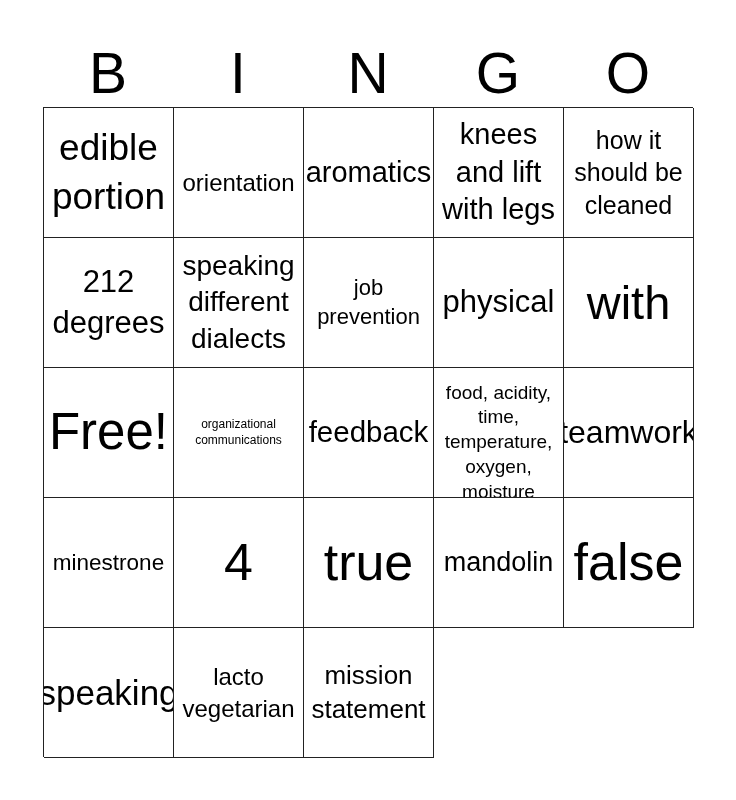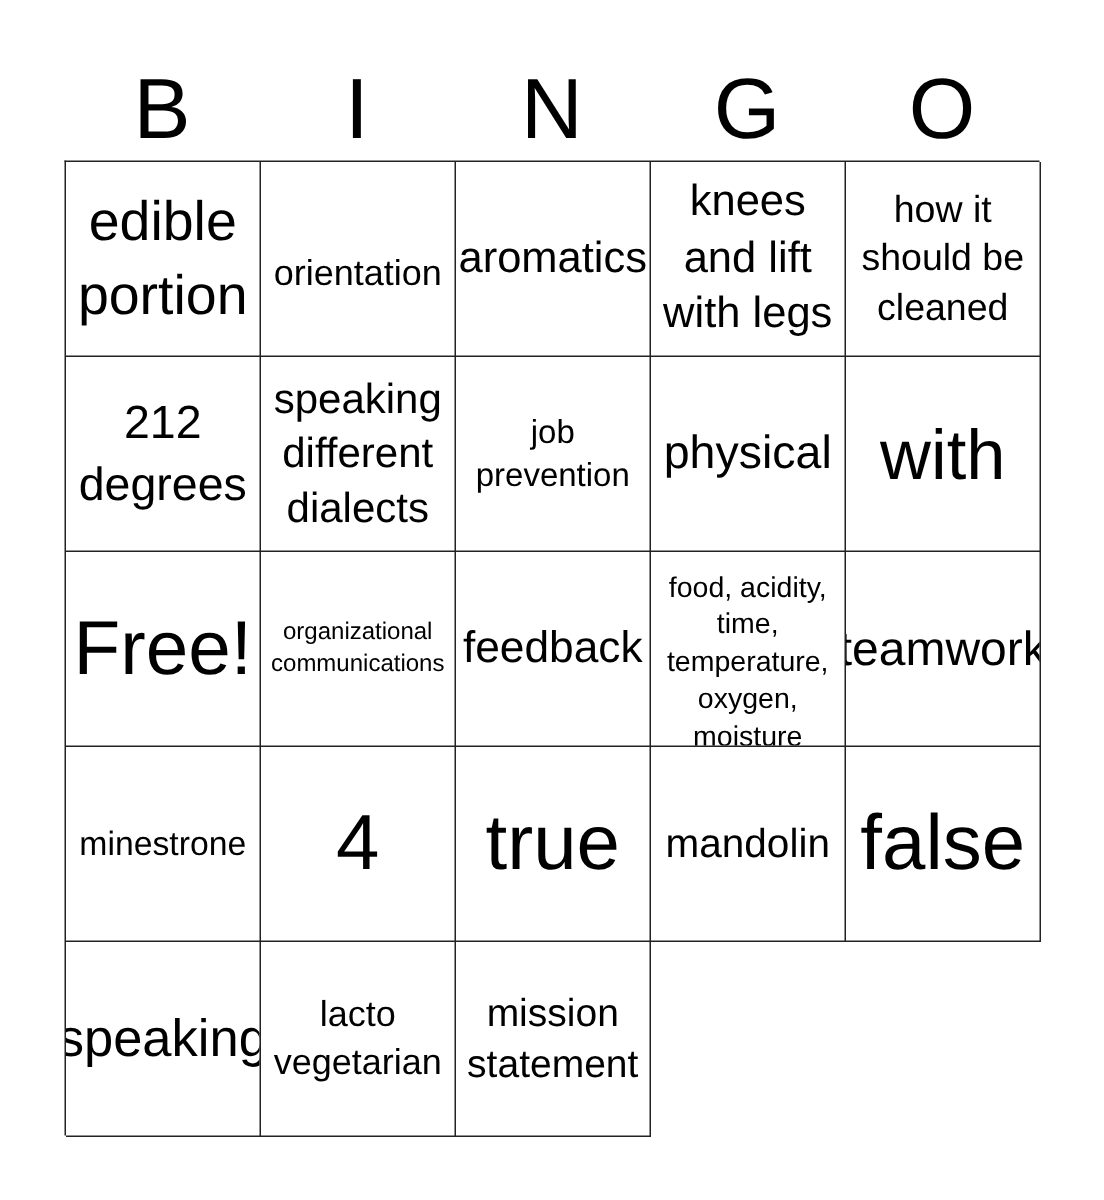--- a/index.html
+++ b/index.html
@@ -112,21 +112,21 @@
   <div class="cell">
       <span class="cell-text" style="font-size: 31px;">physical</span>
     </div>
   <div class="cell">
       <span class="cell-text" style="font-size: 47px;">with</span>
     </div>
   <div class="cell">
       <span class="cell-text" style="font-size: 51px;">Free!</span>
     </div>
   <div class="cell">
-      <span class="cell-text" style="font-size: 16px; text-align: center;">organizational
+      <span class="cell-text" style="font-size: 12px; text-align: center;">organizational
 communications</span>
     </div>
   <div class="cell">
       <span class="cell-text" style="font-size: 29.5px;">feedback</span>
     </div>
 
   <div class="cell">
       <span class="cell-text" style="font-size: 19px; margin-top: 20px;">food, acidity,
 time,
 temperature,

